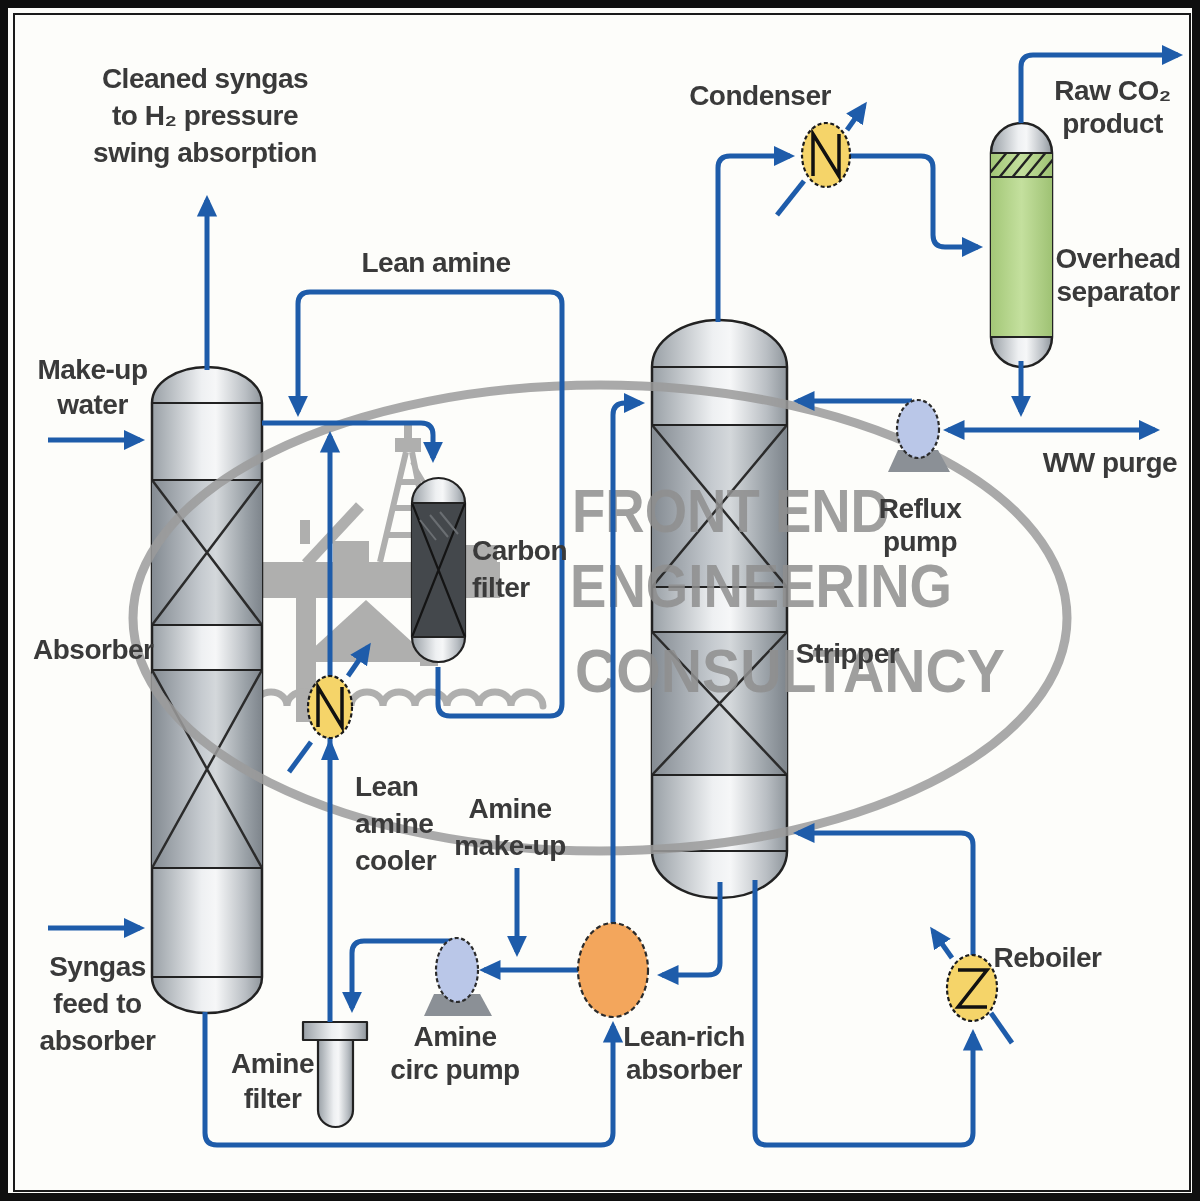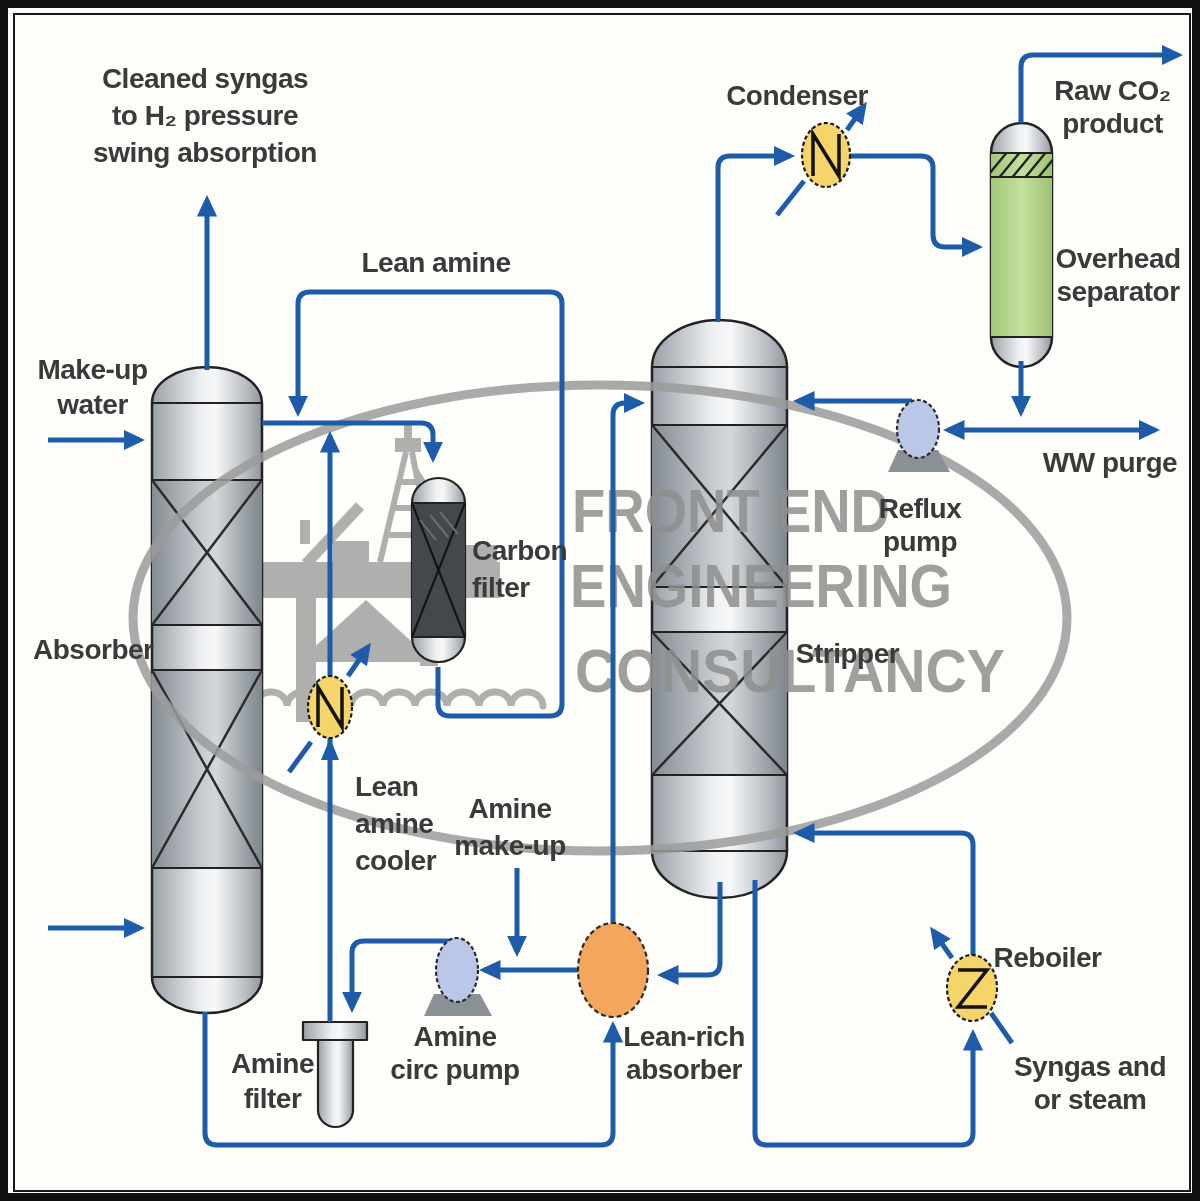--- a/index.html
+++ b/index.html
@@ -174,43 +174,44 @@
     </g>
   </g>
 </svg>
 
 <div class="lbl lh37" style="left:40px;top:60px;width:330px;">Cleaned syngas
 to H₂ pressure
 swing absorption</div>
 <div class="lbl" style="left:15px;top:352px;width:155px;">Make-up
 water</div>
 <div class="lbl" style="left:33px;top:632px;width:110px;">Absorber</div>
+<div class="lbl lh37" style="left:20px;top:948px;width:155px;">Syngas
+feed to
+absorber</div>
 <div class="lbl" style="left:336px;top:245px;width:200px;">Lean amine</div>
 <div class="lbl left lh37" style="left:472px;top:532px;width:120px;">Carbon
 filter</div>
 <div class="lbl left lh37" style="left:355px;top:732px;width:120px;margin-top:36px;">Lean
 amine
 cooler</div>
 <div class="lbl lh37" style="left:420px;top:790px;width:180px;">Amine
 make-up</div>
 <div class="lbl" style="left:200px;top:1046px;width:145px;">Amine
 filter</div>
 <div class="lbl lh33" style="left:355px;top:1020px;width:200px;">Amine
 circ pump</div>
 <div class="lbl lh33" style="left:584px;top:1020px;width:200px;">Lean-rich
 absorber</div>
 <div class="lbl" style="left:790px;top:636px;width:115px;">Stripper</div>
-<div class="lbl" style="left:692px;top:78px;width:210px;">Condenser</div>
+<div class="lbl" style="left:655px;top:78px;width:210px;">Condenser</div>
 <div class="lbl lh33" style="left:1030px;top:74px;width:165px;">Raw CO₂
 product</div>
 <div class="lbl lh33" style="left:1048px;top:242px;width:140px;">Overhead
 separator</div>
 <div class="lbl lh33" style="left:855px;top:492px;width:130px;">Reflux
 pump</div>
 <div class="lbl" style="left:1035px;top:445px;width:150px;">WW purge</div>
 <div class="lbl" style="left:980px;top:924px;width:135px;margin-top:16px;">Reboiler</div>
-<div class="lbl lh33" style="left:1000px;top:1050px;width:180px;">Syngas and
-or steam</div>
 
 <div class="frame-inner"></div>
 <div class="frame-outer"></div>
 
 </div>
 
 </body></html>

